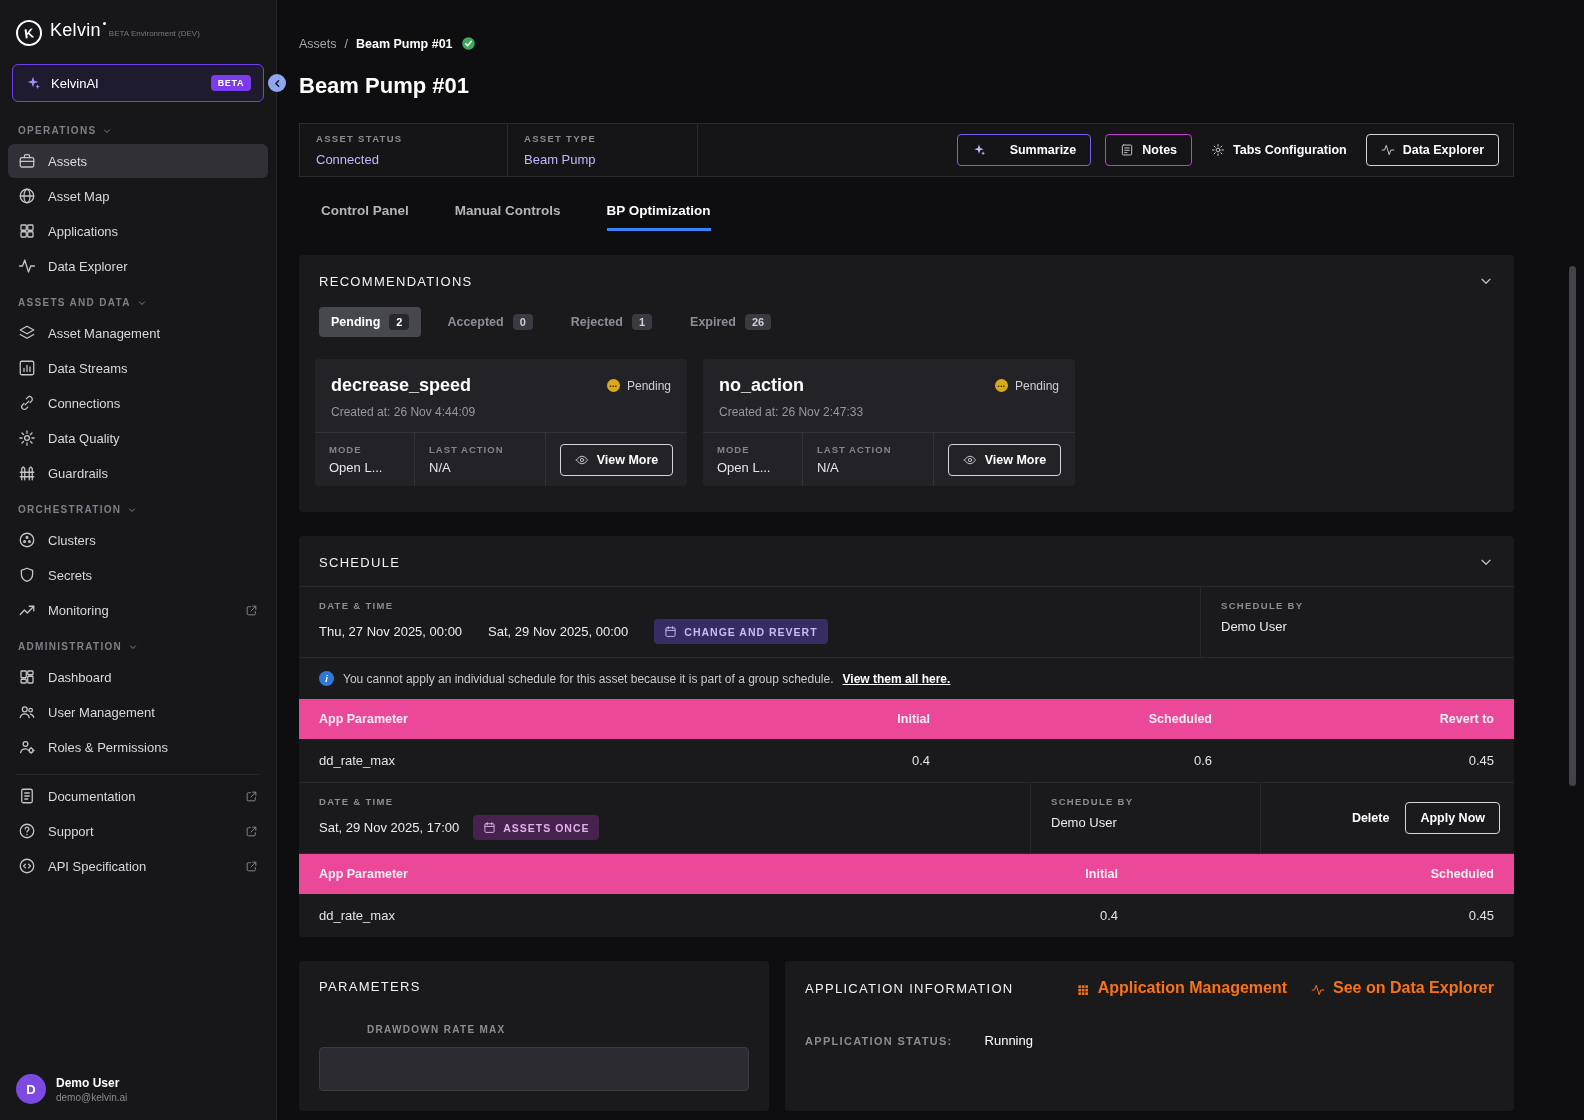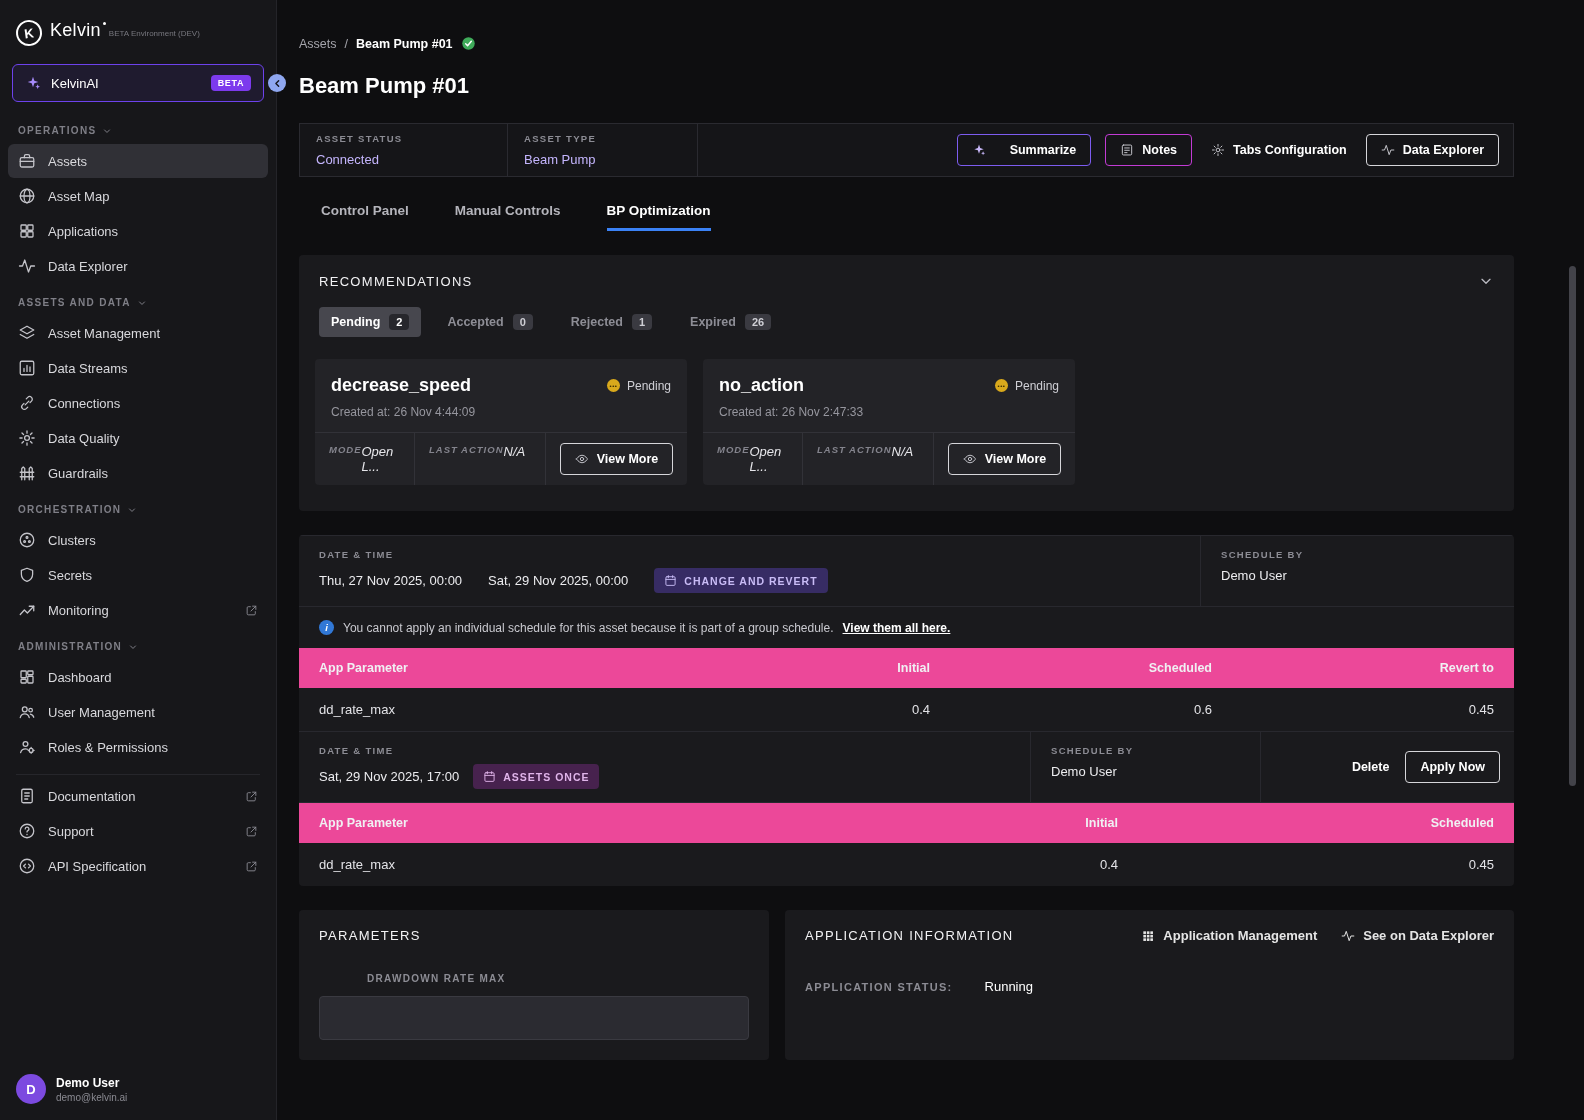--- a/index.html
+++ b/index.html
@@ -69,21 +69,21 @@
   .chip.active .chip-count { background:#27272c; color:#fff; }
   .cards { display:flex; gap:16px; padding:22px 16px 26px; }
   .rec-card { width:372px; background:#232327; border-radius:4px; }
   .rec-top { padding:16px 16px 13px; }
   .rec-title-row { display:flex; align-items:center; justify-content:space-between; }
   .rec-title { color:#fff; font-size:18px; font-weight:bold; }
   .rec-status { display:flex; align-items:center; gap:7px; color:#cfcfd5; font-size:12px; }
   .dot-pending { width:13px; height:13px; border-radius:50%; background:#d9a91c; color:#3a2d03; font-size:6px; font-weight:bold; letter-spacing:.5px; display:flex; align-items:center; justify-content:center; }
   .rec-created { margin-top:9px; color:#96969e; font-size:12px; }
   .rec-bottom { display:flex; border-top:1px solid #323238; }
-  .rec-cell { padding:11px 14px; display:flex; flex-direction:row; border-right:1px solid #323238;font-style:italic; }
+  .rec-cell { padding:11px 14px; display:flex; flex-direction:column; gap:5px; border-right:1px solid #323238; }
   .rec-cell.mode { width:100px; }
   .rec-cell.last { width:131px; }
   .rec-cell-label { color:#84848d; font-size:9.5px; font-weight:bold; letter-spacing:1px; }
   .rec-cell-value { color:#e6e6ea; font-size:13px; }
   .rec-btn-cell { flex:1; display:flex; align-items:center; justify-content:center; }
 
   
   .sched-row { display:flex; border-top:1px solid #28282e; border-bottom:1px solid #28282e; }
   .sched-cell { padding:13px 20px; }
   .sched-main { flex:1; }
@@ -107,21 +107,21 @@
   .btn-delete { border:none; background:none; color:#fff; font-size:12.5px; font-weight:bold; cursor:pointer; font-family:inherit; }
 
   
   .bottom-row { display:flex; gap:16px; margin-top:24px; align-items:stretch; }
   .panel-params { width:470px; flex:none; margin-top:0; }
   .panel-app { flex:1; margin-top:0; }
   .param-body { padding:14px 20px 20px; }
   .param-label { color:#8c8c94; font-size:10px; font-weight:bold; letter-spacing:1.3px; margin-bottom:12px;padding-left:48px; }
   .param-input { width:100%; height:44px; background:#2b2b31; border:1px solid #3a3a41; border-radius:4px; color:#ececef; font-size:13px; padding:0 12px; font-family:inherit; }
   .hdr-links { display:flex; align-items:center; gap:24px; }
-  .hdr-link { display:flex; align-items:flex-end; gap:8px; color:#e5e5e5; font-size:13px; font-weight:bold; cursor:pointer; }
+  .hdr-link { display:flex; align-items:flex-end; gap:8px; color:#f97316; font-size:16px; font-weight:bold; cursor:pointer; }
   .hdr-link .svg { width:14px; height:14px; }
   .app-status-row { display:flex; align-items:center; gap:32px; padding:20px 20px 26px; }
   .app-status-label { color:#8c8c94; font-size:11px; font-weight:bold; letter-spacing:1.3px; }
   .app-status-value { color:#fff; font-size:13px; }
 
   .scroll-thumb { position:absolute; right:8px; top:266px; width:7px; height:520px; background:#43434a; border-radius:4px; cursor:pointer; }
 </style>
 </head>
 <body>
 
@@ -642,20 +642,26 @@
                   </span>
                 <span>View More</span>
               </button>
             </div>
           </div>
         </div>
       </div>
     </section>
 
     <section class="panel">
+      <div class="panel-header">
+        <span class="panel-title">SCHEDULE</span>
+        <svg class="svg panel-chev">
+            <use href="#i-chevdown"></use>
+          </svg>
+      </div>
 
       <div class="sched-row">
         <div class="sched-cell sched-main">
           <div class="sched-label">DATE &amp; TIME</div>
           <div class="sched-line">
             <span>Thu, 27 Nov 2025, 00:00</span>
             <span>Sat, 29 Nov 2025, 00:00</span>
             <span class="badge-cal badge-revert">
               <svg class="svg">
                   <use href="#i-calendar"></use>

